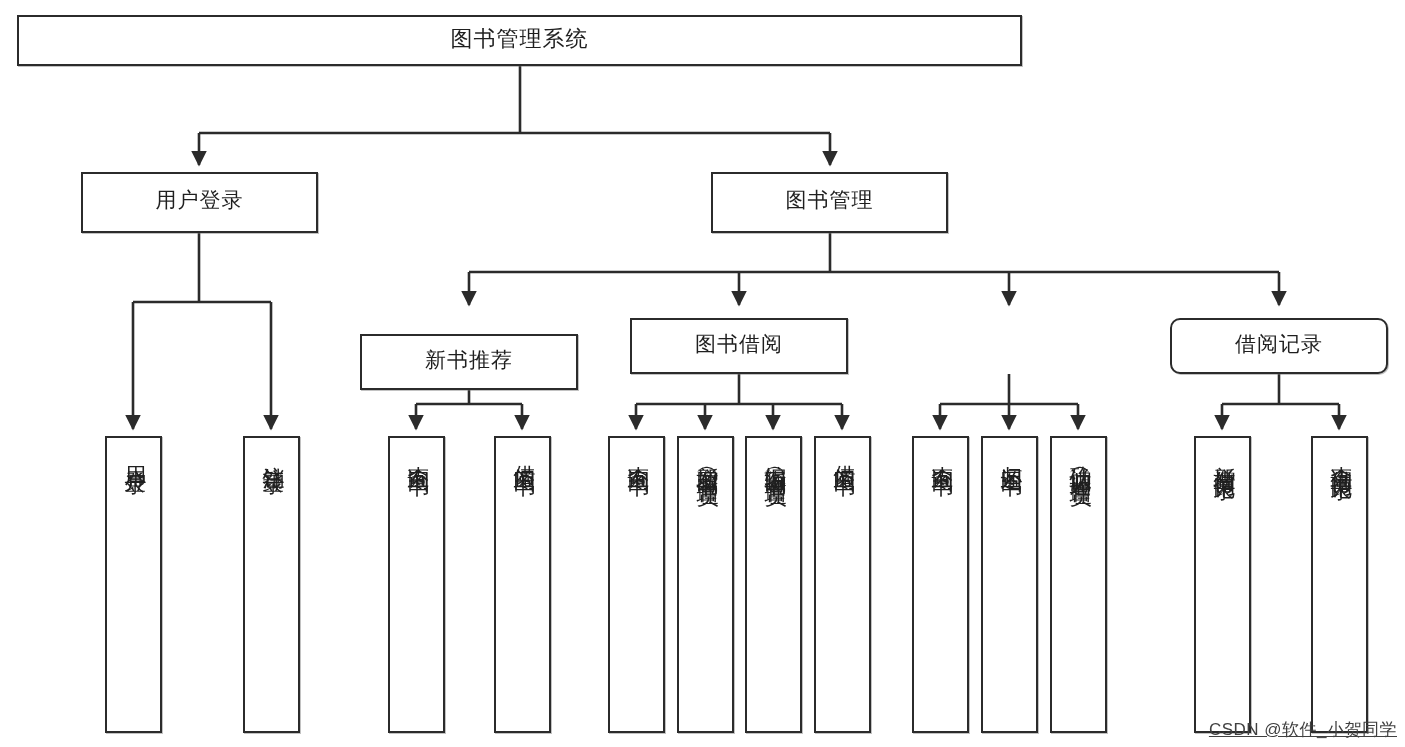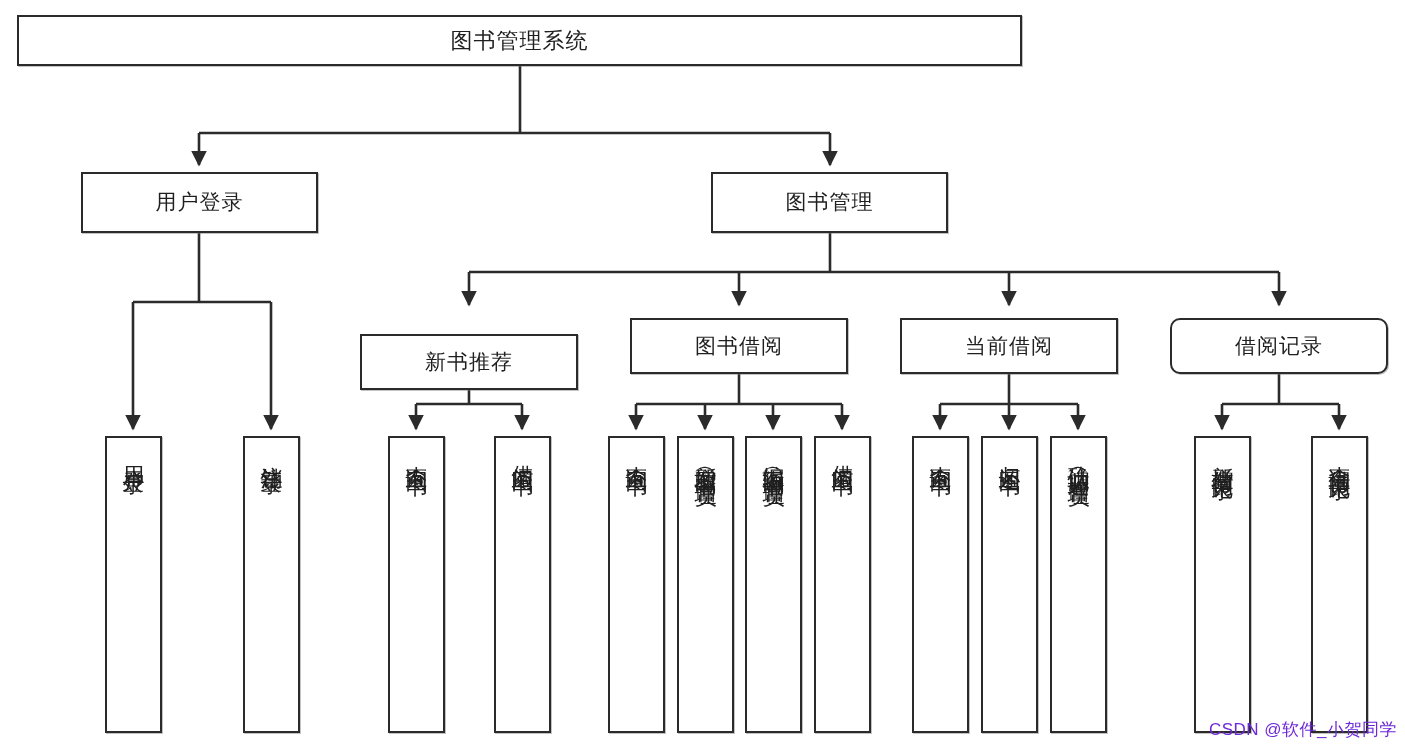--- a/index.html
+++ b/index.html
@@ -23,20 +23,21 @@
   }
   .node{
     position:absolute;
     box-sizing:border-box;
     background:#ffffff;
     border:2.5px solid #2b2b2b;
     display:flex;
     align-items:center;
     justify-content:center;
     box-shadow:1px 1px 0 rgba(120,120,120,0.45);
+    font-family:Liberation Mono, monospace;
   }
   .node .label{
     color:#1f1f1f;
     letter-spacing:1px;
     white-space:nowrap;
     line-height:1.15;
   }
   
   .node.horiz .label{
     font-size:21px;
@@ -56,24 +57,25 @@
     font-size:22px;
     letter-spacing:3px;
     line-height:1;
     -webkit-writing-mode:vertical-rl;
   }
   .watermark{
     position:absolute;
     right:8px;
     bottom:6px;
     font-size:17px;
-    color:#6d28d9;
+    color:#404040;
     letter-spacing:0.5px;
     user-select:none;
     white-space:nowrap;
+    text-decoration:underline;
   }
 </style>
 </head>
 <body>
 
 <div id="diagram-root">
 
   <svg class="connectors" viewBox="0 0 1405 747" xmlns="http://www.w3.org/2000/svg">
     <defs>
       <marker id="arrow" viewBox="0 0 10 10" refX="9" refY="5" markerWidth="6" markerHeight="6" orient="auto-start-reverse">
@@ -135,23 +137,20 @@
   <div class="node horiz" style="left:711px;top:172px;width:237px;height:61px;">
     <span class="label">图书管理</span>
   </div>
 
   <div class="node horiz" style="left:360px;top:334px;width:218px;height:56px;">
     <span class="label">新书推荐</span>
   </div>
   <div class="node horiz" style="left:630px;top:318px;width:218px;height:56px;">
     <span class="label">图书借阅</span>
   </div>
-  <div class="node horiz" style="left:900px;top:318px;width:218px;height:56px;">
-    <span class="label">当前借阅</span>
-  </div>
   <div class="node horiz" style="left:1170px;top:318px;width:218px;height:56px;border-radius:10px;">
     <span class="label">借阅记录</span>
   </div>
 
   <div class="node vert" style="left:105px;top:436px;width:57px;height:297px;">
     <span class="label">用户登录</span>
   </div>
   <div class="node vert" style="left:243px;top:436px;width:57px;height:297px;">
     <span class="label">注销登录</span>
   </div>

